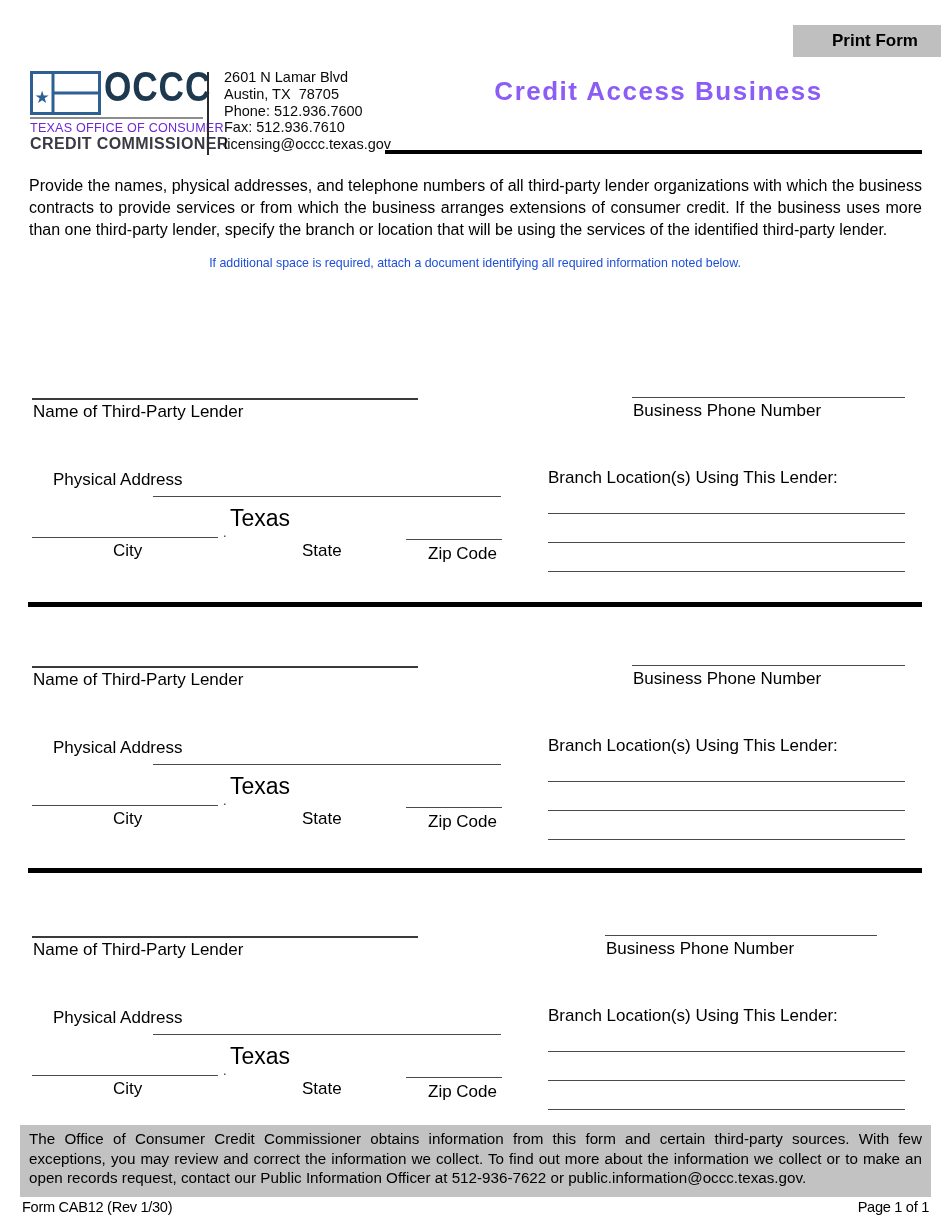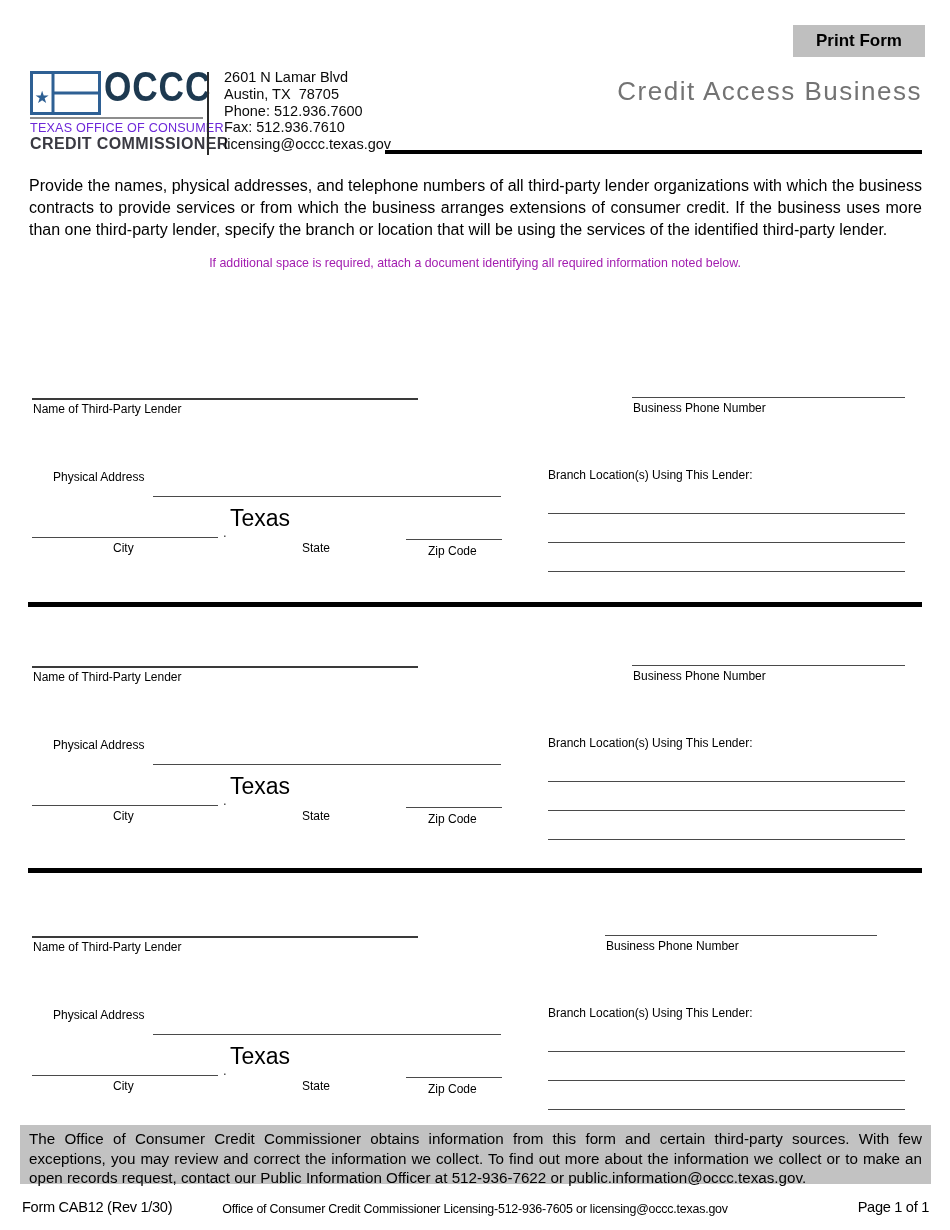--- a/index.html
+++ b/index.html
@@ -13,61 +13,62 @@
   }
   .abs{position:absolute;}
 
   
   .print-btn{
     left:793px;top:25px;width:132px;height:32px;
     background:#bfbfbf;
     display:flex;align-items:center;justify-content:center;
     font-size:17px;font-weight:bold;color:#000;
     cursor:pointer;
+    padding-left:16px;
   }
   .logo-flag{left:30px;top:71px;}
   .logo-occc{
     left:104px;top:66px;
     font-size:42px;font-weight:900;color:#1d3950;
     letter-spacing:1px;
     transform:scaleX(0.84);transform-origin:left top;
     line-height:1;
   }
   .logo-rule{left:30px;top:117px;width:173px;height:2px;background:#8d8d8d;}
   .logo-org1{left:30px;top:121px;font-size:12.6px;color:#6d28d9;letter-spacing:0.2px;white-space:pre;}
   .logo-org2{left:30px;top:135px;font-size:16px;font-weight:bold;color:#3a3a42;letter-spacing:0.4px;white-space:pre;}
   .logo-vrule{left:207px;top:72px;width:2px;height:83px;background:#2b2b2b;}
   .contact{left:224px;top:69px;font-size:14.5px;line-height:16.8px;color:#0a0a0a;}
   .contact div{white-space:pre;}
   .doc-title{
     left:395px;top:76px;width:527px;
-    text-align:right;font-weight:normal;color:#737373;
+    text-align:center;font-weight:bold;color:#8b5cf6;
   }
   .doc-title .t1{font-size:26px;letter-spacing:1.5px;line-height:31px;white-space:pre;}
   .doc-title .t2{font-size:27px;letter-spacing:1.2px;line-height:33px;white-space:pre;}
   .title-rule{left:385px;top:150px;width:537px;height:4px;background:#000;}
 
   
   .intro{
     left:29px;top:175px;width:893px;
     font-size:16px;line-height:22.2px;
     text-align:justify;color:#000;
   }
   .intro-note{
     left:0;top:256px;width:950px;
-    text-align:center;font-size:12.4px;color:#a21caf;
+    text-align:center;font-size:12.4px;color:#1d4ed8;
   }
 
   
   .section{left:0;width:950px;height:230px;}
   .sec1{top:380px;} .sec2{top:648px;} .sec3{top:918px;}
 
   .fline{position:absolute;height:1px;background:#4a4a4a;}
   .fline.dark{height:2px;background:#3a3a3a;}
-  .lbl{position:absolute;font-size:12px;color:#000;white-space:pre;}
+  .lbl{position:absolute;font-size:17px;color:#000;white-space:pre;}
 
   .name-line{left:32px;top:18px;width:386px;}
   .name-label{left:33px;top:22px;}
   .phone-line{left:632px;top:17px;width:273px;}
   .phone-label{left:633px;top:21px;}
   .sec3 .phone-line{left:605px;width:272px;}
   .sec3 .phone-label{left:606px;}
   .pa-label{left:53px;top:90px;}
   .addr-line{left:153px;top:116px;width:348px;}
   .texas-value{position:absolute;left:230px;top:125px;font-size:23px;color:#000;}
@@ -79,21 +80,21 @@
   .zip-label{left:428px;top:164px;}
   .branch-label{left:548px;top:88px;}
   .branch-line{left:548px;width:357px;}
   .bl1{top:133px;} .bl2{top:162px;} .bl3{top:191px;}
 
   .divider{left:28px;width:894px;height:5px;background:#000;}
   .div1{top:602px;} .div2{top:868px;}
 
   
   .privacy-box{
-    left:20px;top:1125px;width:911px;height:59px;
+    left:20px;top:1125px;width:911px;height:72px;
     background:#c2c2c2;box-sizing:border-box;
     padding:4px 9px 8px 9px;
     font-size:15.2px;line-height:19.7px;
     text-align:justify;color:#000;
   }
   .footer-left{left:22px;top:1199px;font-size:14.6px;letter-spacing:-0.3px;white-space:pre;}
   .footer-center{left:0;top:1202px;width:950px;text-align:center;font-size:12.4px;letter-spacing:-0.2px;}
   .footer-right{right:21px;top:1199px;font-size:14.6px;letter-spacing:-0.3px;white-space:pre;}
 </style>
 </head>
@@ -193,16 +194,15 @@
     <div class="lbl zip-label">Zip Code</div>
     <div class="lbl branch-label">Branch Location(s) Using This Lender:</div>
     <div class="fline branch-line bl1"></div>
     <div class="fline branch-line bl2"></div>
     <div class="fline branch-line bl3"></div>
   </div>
 
   <div class="abs privacy-box">The Office of Consumer Credit Commissioner obtains information from this form and certain third-party sources. With few exceptions, you may review and correct the information we collect. To find out more about the information we collect or to make an open records request, contact our Public Information Officer at 512-936-7622 or public.information@occc.texas.gov.</div>
 
   <div class="abs footer-left">Form CAB12 (Rev 1/30)</div>
-  <div class="abs footer-center">Office of Consumer Credit Commissioner Licensing-512-936-7605 or licensing@occc.texas.gov</div>
   <div class="abs footer-right">Page 1 of 1</div>
 
 </div>
 
 </body></html>

